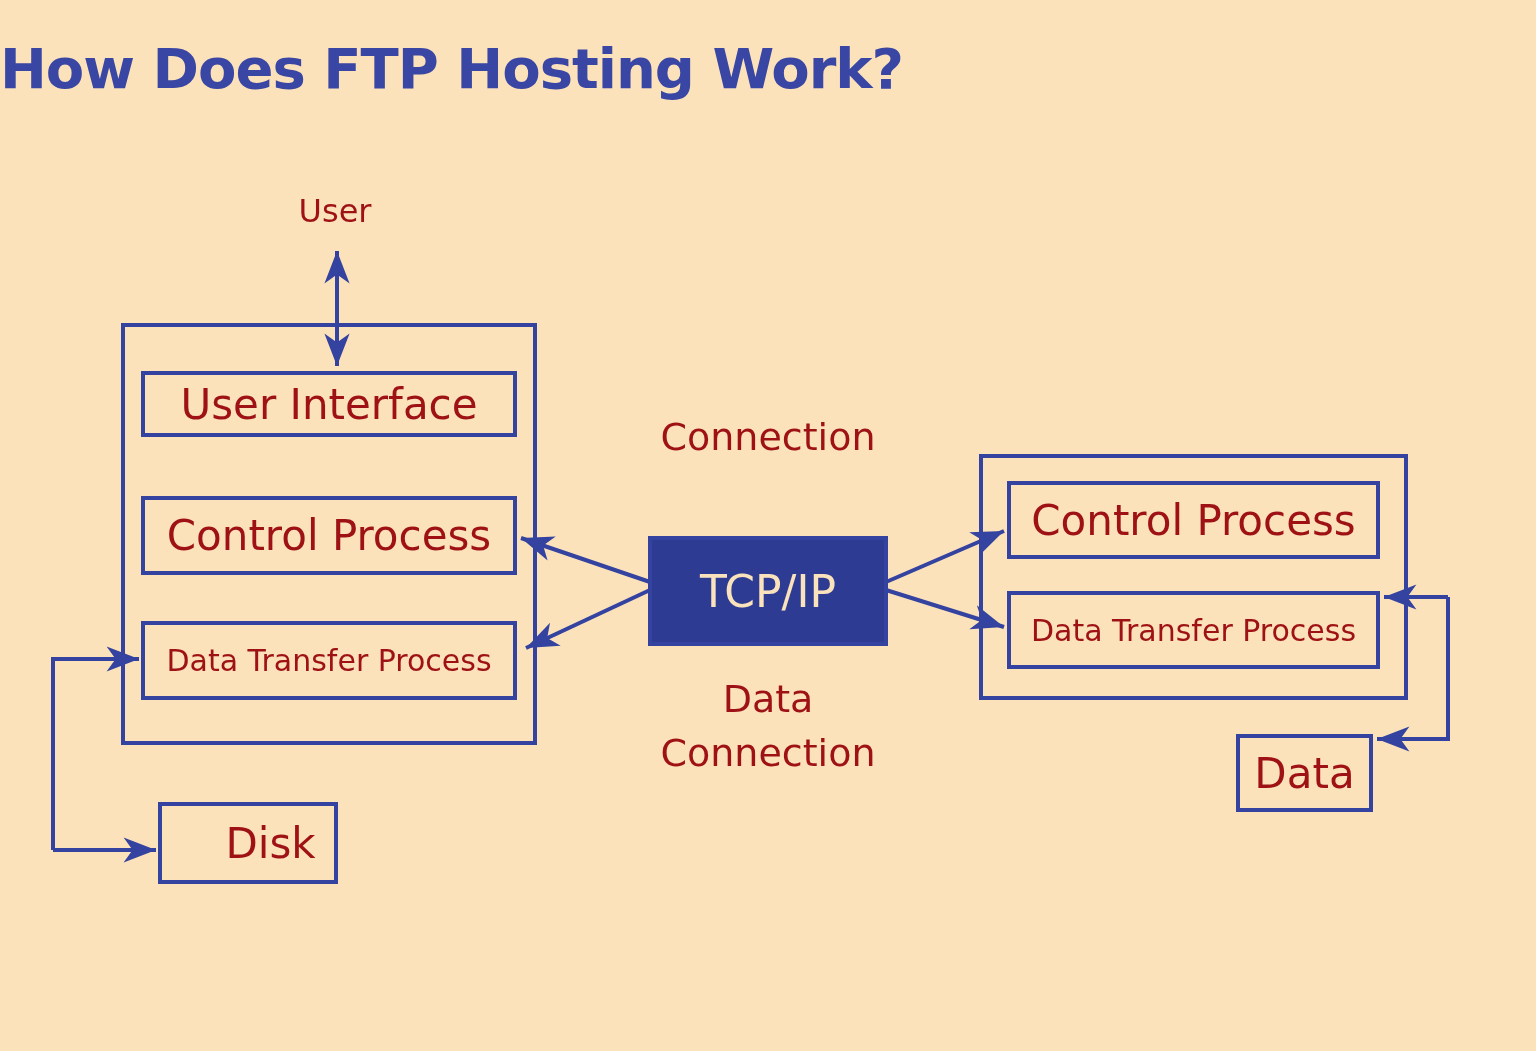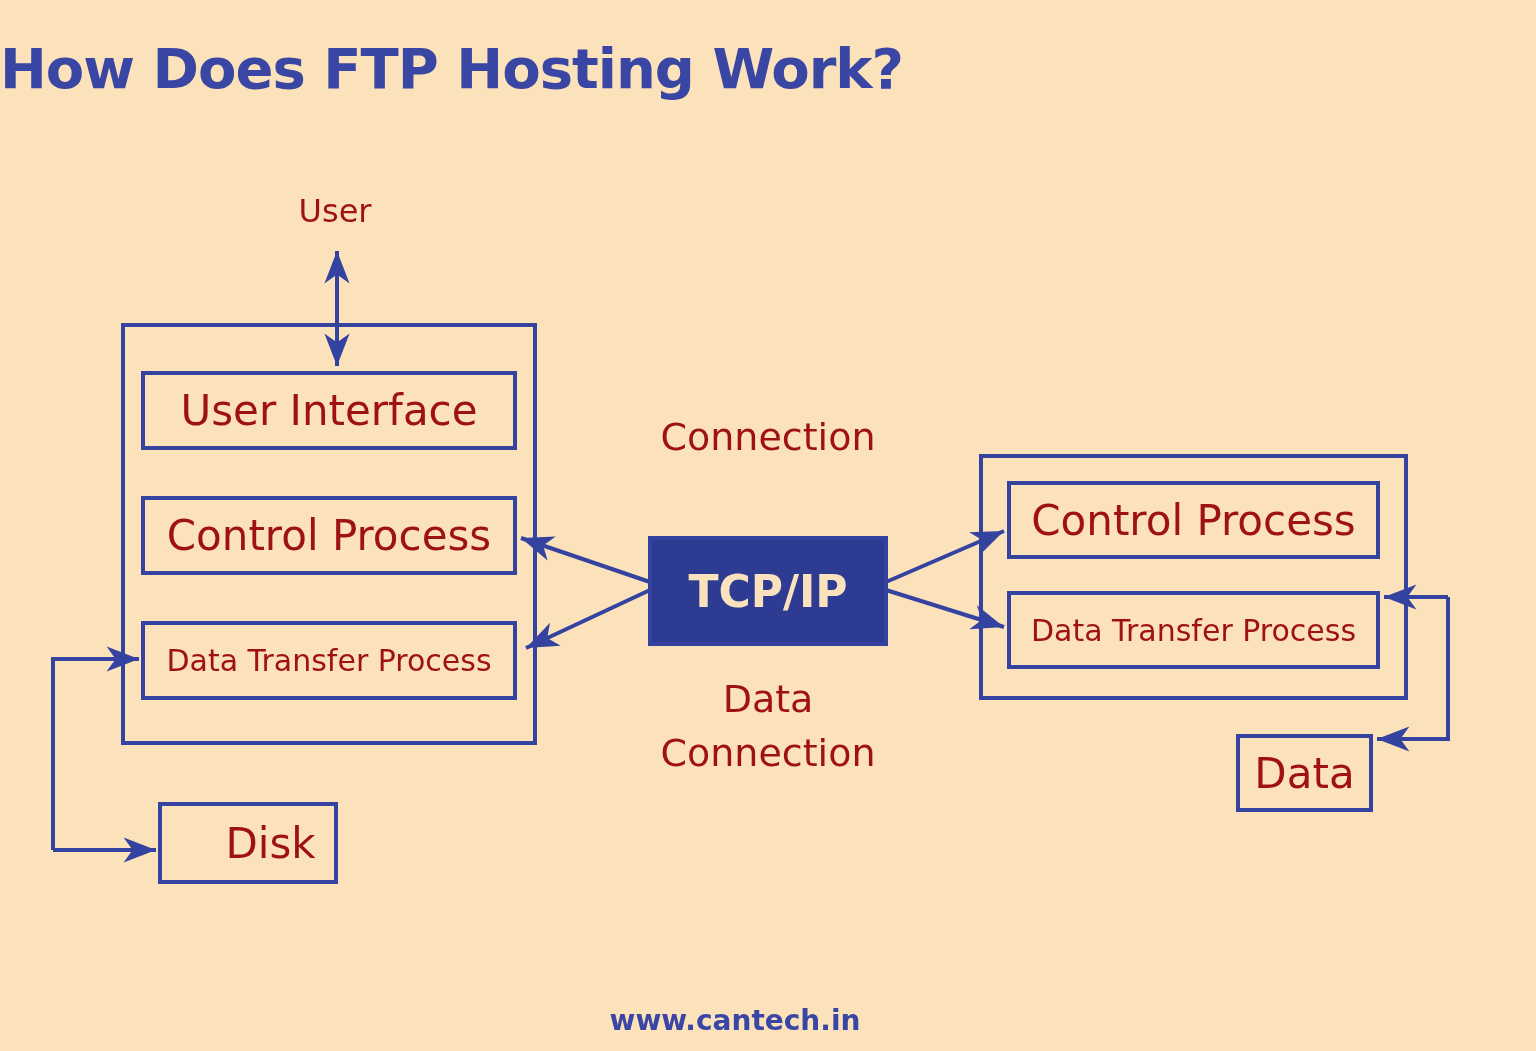--- a/index.html
+++ b/index.html
@@ -25,21 +25,21 @@
     position:absolute;left:0;top:36px;width:1536px;margin:0;
     text-align:left;font-size:56px;font-weight:800;letter-spacing:-1px;
     color:var(--title-blue);
   }
   .box{
     position:absolute;box-sizing:border-box;
     border:4px solid var(--blue);
     display:flex;align-items:center;justify-content:center;
     color:var(--red);font-weight:500;
   }
-  .box.filled{background:var(--tcp-fill);color:var(--tcp-text);font-weight:700;align-items:center;}
+  .box.filled{background:var(--tcp-fill);color:var(--tcp-text);font-weight:400;align-items:center;}
   .lbl-lg{font-size:42px;}
   .lbl-sm{font-size:30px;}
   .free-label{
     position:absolute;color:var(--red);font-weight:500;text-align:center;
   }
   .conn-label{font-size:38px;line-height:54px;}
   .footer{
     position:absolute;top:1004px;left:0;width:1470px;text-align:center;
     color:var(--title-blue);font-size:28px;font-weight:700;
   }
@@ -64,21 +64,21 @@
     <path d="M53,850 L156,850" marker-end="url(#ah)"></path>
     <path d="M1448,597 L1384,597" marker-end="url(#ah)"></path>
     <path d="M1448,597 L1448,739 L1377,739" marker-end="url(#ah)"></path>
   </svg>
 
   <h1 class="title">How Does FTP Hosting Work?</h1>
 
   <div class="free-label" style="left:235px;top:192px;width:200px;font-size:32px;">User</div>
 
   <div class="box" style="left:121px;top:323px;width:416px;height:422px;"></div>
-  <div class="box lbl-lg" style="left:141px;top:371px;width:376px;height:79px;">
+  <div class="box lbl-lg" style="left:141px;top:371px;width:376px;height:66px;">
     <span>User Interface</span>
   </div>
   <div class="box lbl-lg" style="left:141px;top:496px;width:376px;height:79px;">
     <span>Control Process</span>
   </div>
   <div class="box lbl-sm" style="left:141px;top:621px;width:376px;height:79px;">
     <span>Data Transfer Process</span>
   </div>
 
   <div class="free-label conn-label" style="left:618px;top:410px;width:300px;">
@@ -101,15 +101,14 @@
   </div>
 
   <div class="box lbl-lg" style="left:1236px;top:734px;width:137px;height:78px;">
     <span>Data</span>
   </div>
 
   <div class="box lbl-lg" style="left:158px;top:802px;width:180px;height:82px;padding-left:45px;">
     <span>Disk</span>
   </div>
 
-  <div class="footer">www.cantech.in</div>
 
 </div>
 
 </body></html>

